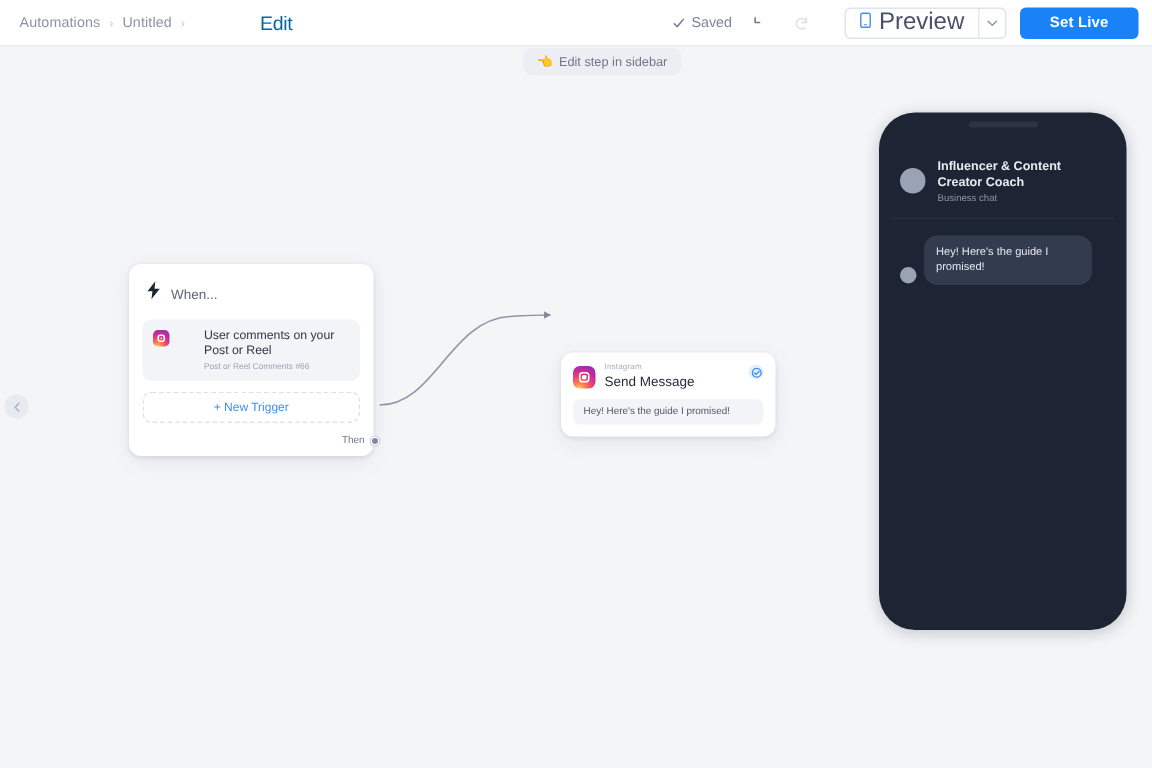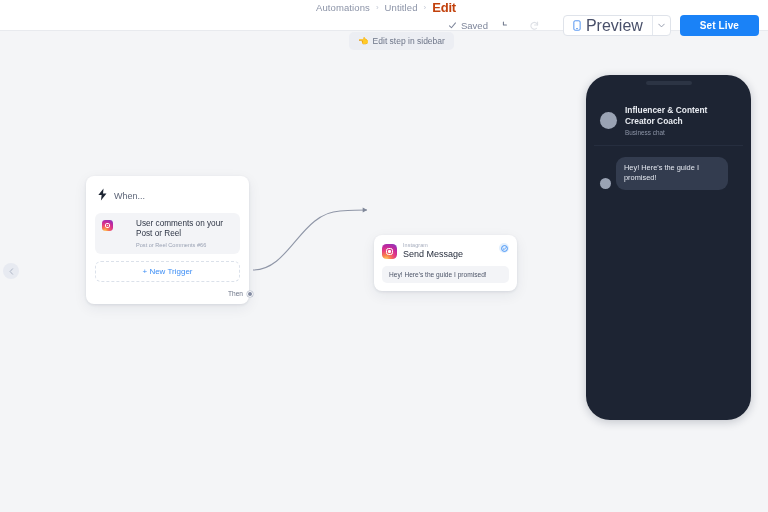--- a/index.html
+++ b/index.html
@@ -12,29 +12,28 @@
 
   
   .topbar {
     position: absolute; top: 0; left: 0;
     width: 768px; height: 31px;
     background: #ffffff;
     border-bottom: 1px solid #e8eaee;
     display: flex; align-items: center;
     padding: 0 9px 0 13px;
     z-index: 40;
-    flex-direction: column;
   }
   .breadcrumb { display: flex; align-items: center; gap: 6px; }
   .bc-item {
     font-size: 9.5px; color: #8b93a7; letter-spacing: .1px;
   }
   .bc-sep { font-size: 8px; color: #c2c8d4; }
   .bc-current {
-    font-size: 13px; color: #c2410c; font-weight: bold; letter-spacing: -.2px;
+    font-size: 13px; color: #0369a1; font-weight: normal; letter-spacing: -.2px; margin-left: 44px;
   }
 
   .top-right { margin-left: auto; display: flex; align-items: center; gap: 9px; }
   .saved {
     display: flex; align-items: center; gap: 4px;
     font-size: 9.5px; color: #7c8499;
   }
   .saved svg { display: block; }
   .icon-btn {
     width: 19px; height: 19px; border-radius: 4px;

